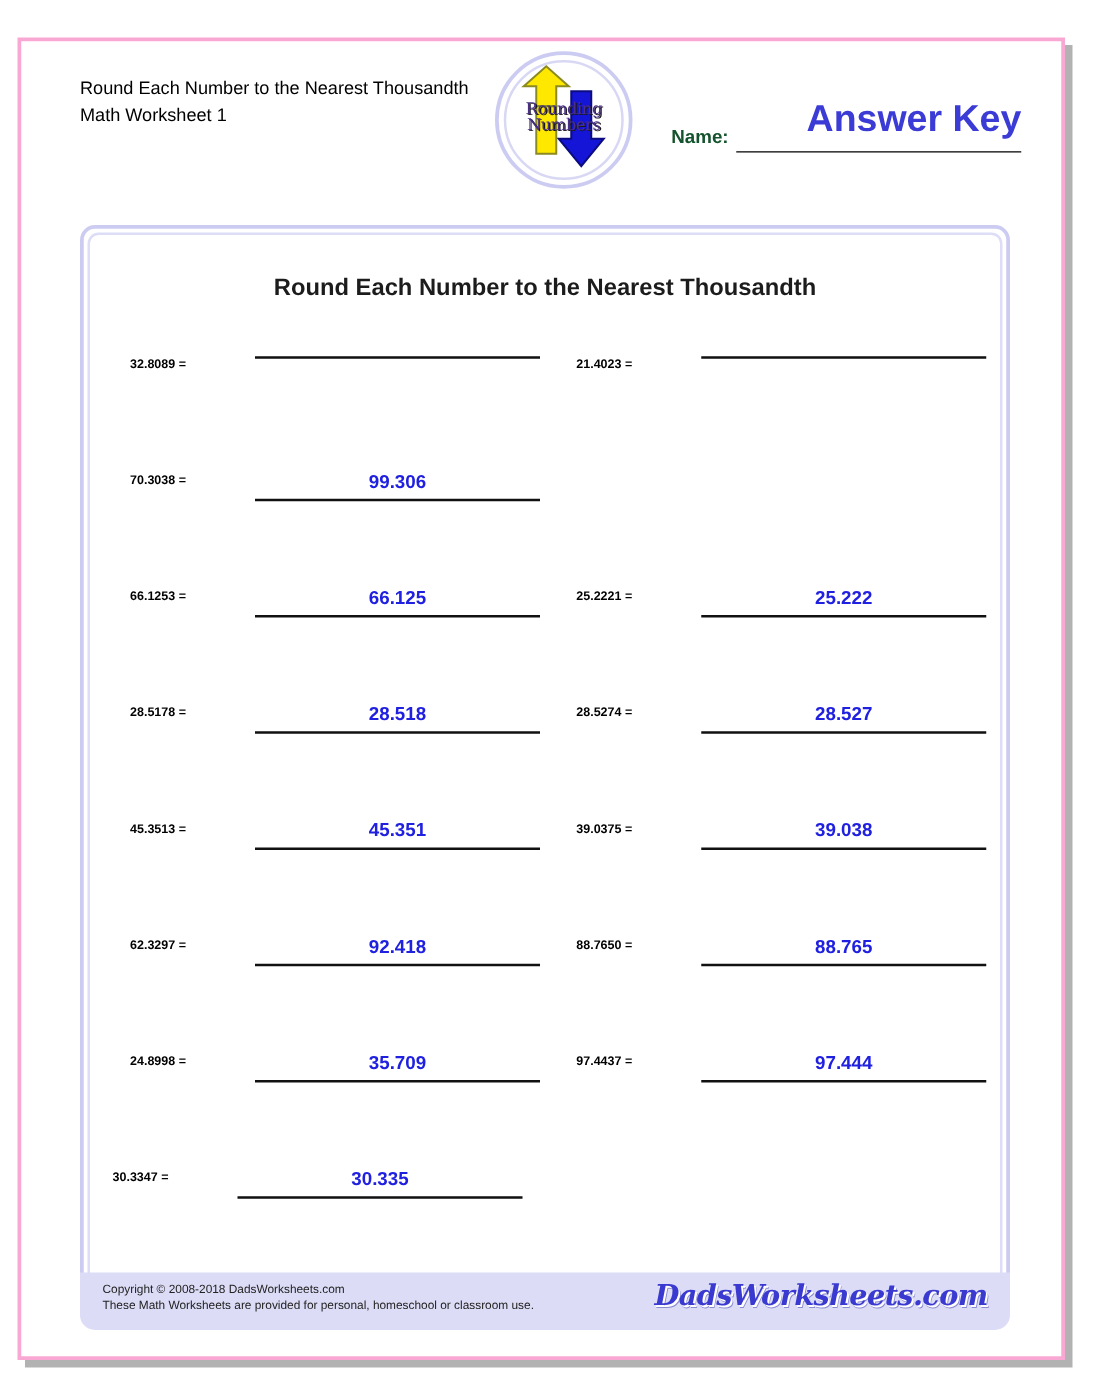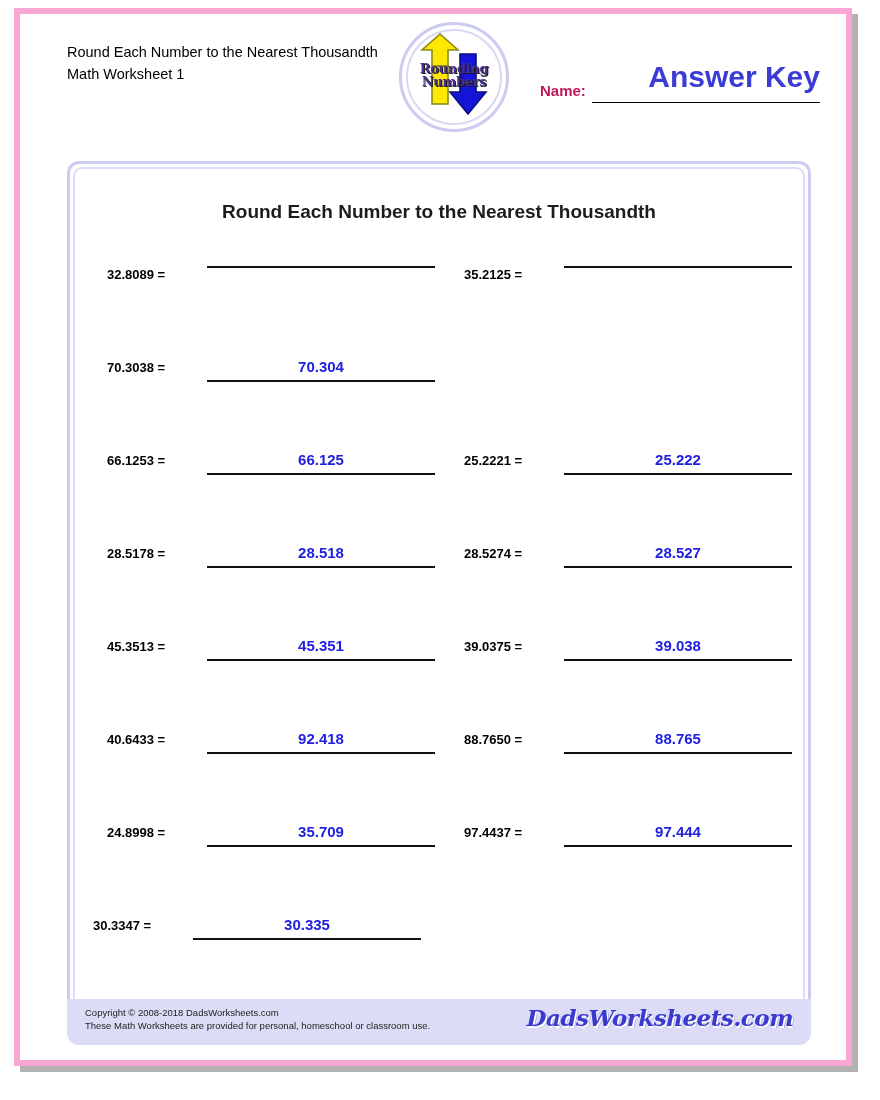--- a/index.html
+++ b/index.html
@@ -7,25 +7,25 @@
   html, body {
     width: 880px;
     height: 1100px;
     background: #ffffff;
     font-family: "Liberation Sans", sans-serif;
   }
 
   #page {
     position: absolute;
     left: 14px;
-    top: 8px;
+    top: 30px;
     width: 838px;
     height: 1058px;
     background: #ffffff;
-    border: 6px solid #f9a8d4;
+    border: 3px solid #f9a8d4;
     box-shadow: 6px 6px 0 rgba(0,0,0,0.30);
   }
 
   
   #header {
     position: relative;
     height: 125px;
   }
 
   .hdr-title-block {
@@ -64,42 +64,42 @@
     border: 2px solid #d8d8f5;
   }
   #logo-badge .arrows { position: absolute; left: 11px; top: 10px; }
   #logo-badge .logo-words {
     position: absolute;
     left: 5px;
     top: 40px;
     width: 100px;
     text-align: center;
     font-family: "DejaVu Serif", serif;
-    font-weight: bold;
+    font-weight: normal;
     font-size: 13px;
     color: #4a2f86;
     text-shadow: 1px 1px 0 #1a1a1a;
     line-height: 1.0;
     letter-spacing: -0.3px;
   }
 
   
   #name-block {
     position: absolute;
     left: 520px;
     top: 46px;
     width: 280px;
   }
   #name-label {
     position: absolute;
     left: 0;
     top: 22px;
     font-size: 15px;
     font-weight: bold;
-    color: #be185d;
+    color: #14532d;
   }
   #name-rule {
     position: absolute;
     left: 52px;
     top: 42px;
     width: 228px;
     border-bottom: 1.5px solid #000000;
   }
   #answer-key {
     position: absolute;
@@ -157,21 +157,21 @@
   .prob-cell {
     flex: 1;
     display: flex;
     align-items: flex-start;
     padding-top: 16px;
   }
   .prob-cell.left  { padding-left: 32px; }
   .prob-cell.right { padding-left: 18px; }
 
   .prob-question {
-    font-size: 13px;
+    font-size: 10px;
     font-weight: bold;
     color: #000000;
     white-space: nowrap;
     padding-top: 4px;
     min-width: 86px;
   }
   .prob-answer-zone {
     margin-left: 14px;
     width: 228px;
   }
@@ -274,32 +274,32 @@
       <div id="problems">
 
         <div class="prob-row">
           <div class="prob-cell left">
             <div class="prob-question">32.8089 =</div>
             <div class="prob-answer-zone">
               <div class="prob-rule"></div>
             </div>
           </div>
           <div class="prob-cell right">
-            <div class="prob-question">35.2125 =</div>
+            <div class="prob-question">21.4023 =</div>
             <div class="prob-answer-zone">
               <div class="prob-rule"></div>
             </div>
           </div>
         </div>
 
         <div class="prob-row">
           <div class="prob-cell left">
             <div class="prob-question">70.3038 =</div>
             <div class="prob-answer-zone">
-              <div class="prob-answer">70.304</div>
+              <div class="prob-answer">99.306</div>
               <div class="prob-rule"></div>
             </div>
           </div>
         </div>
 
         <div class="prob-row">
           <div class="prob-cell left">
             <div class="prob-question">66.1253 =</div>
             <div class="prob-answer-zone">
               <div class="prob-answer">66.125</div>
@@ -344,21 +344,21 @@
             <div class="prob-question">39.0375 =</div>
             <div class="prob-answer-zone">
               <div class="prob-answer">39.038</div>
               <div class="prob-rule"></div>
             </div>
           </div>
         </div>
 
         <div class="prob-row">
           <div class="prob-cell left">
-            <div class="prob-question">40.6433 =</div>
+            <div class="prob-question">62.3297 =</div>
             <div class="prob-answer-zone">
               <div class="prob-answer">92.418</div>
               <div class="prob-rule"></div>
             </div>
           </div>
           <div class="prob-cell right">
             <div class="prob-question">88.7650 =</div>
             <div class="prob-answer-zone">
               <div class="prob-answer">88.765</div>
               <div class="prob-rule"></div>

